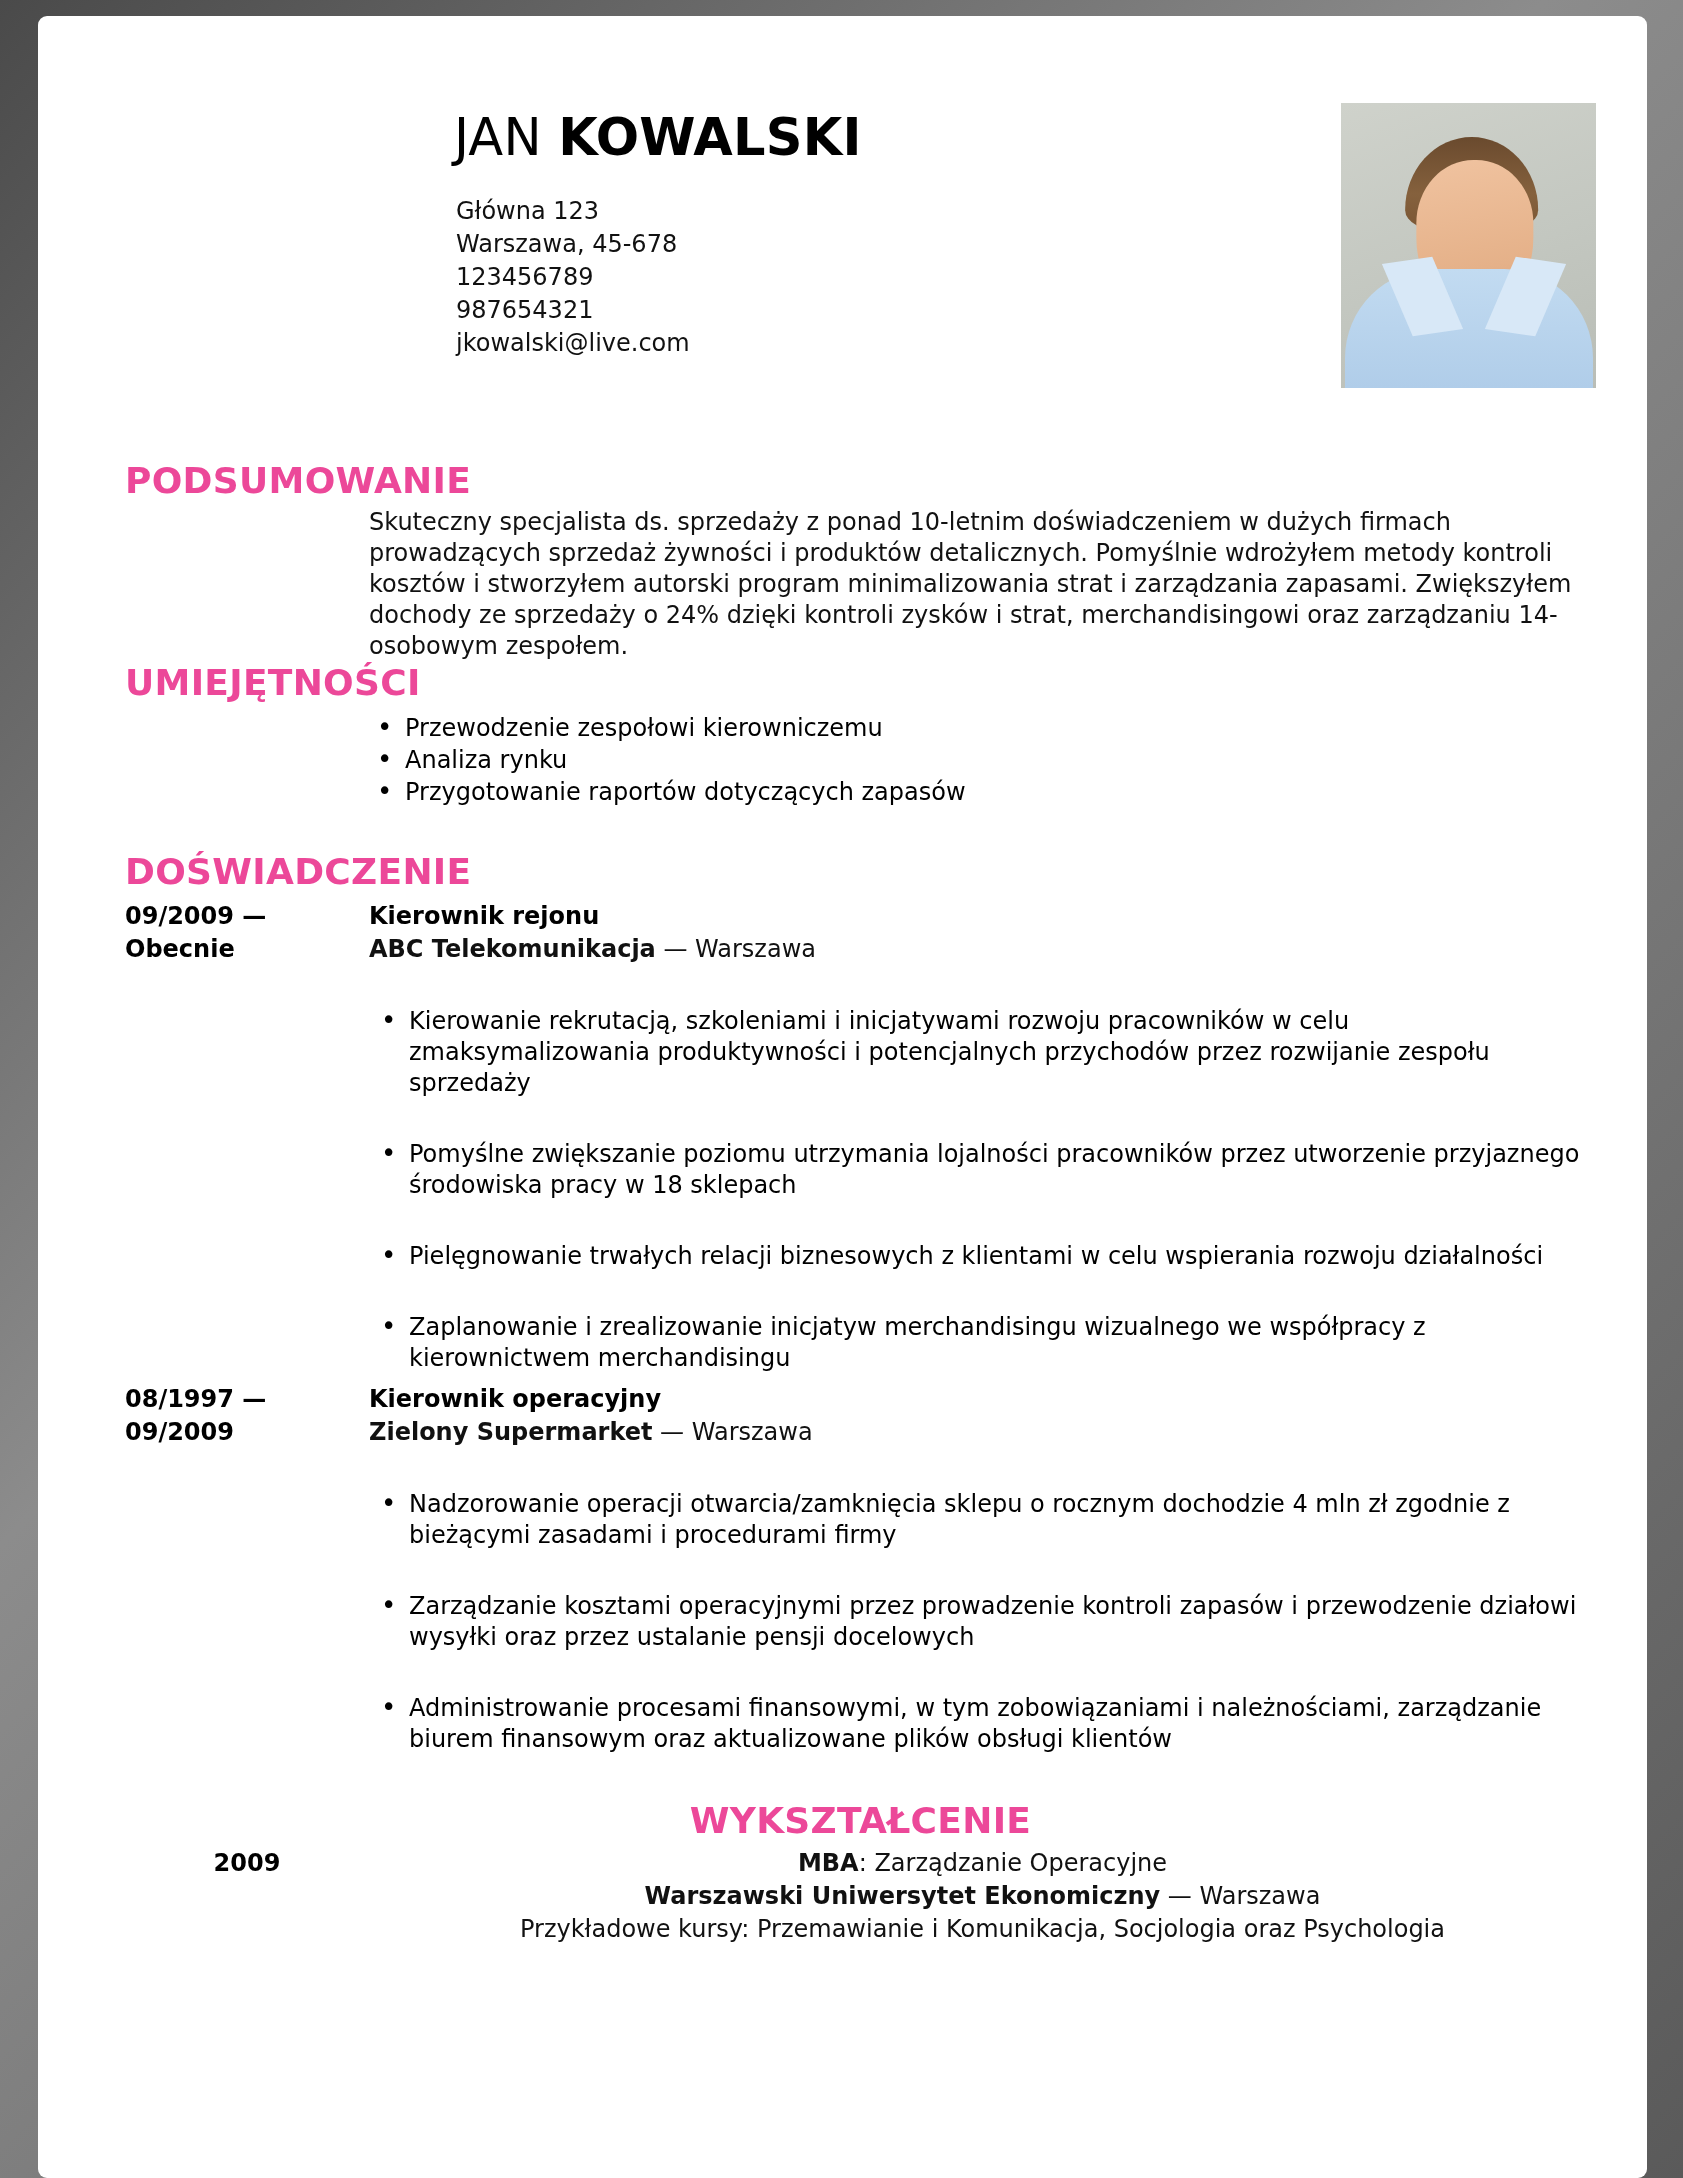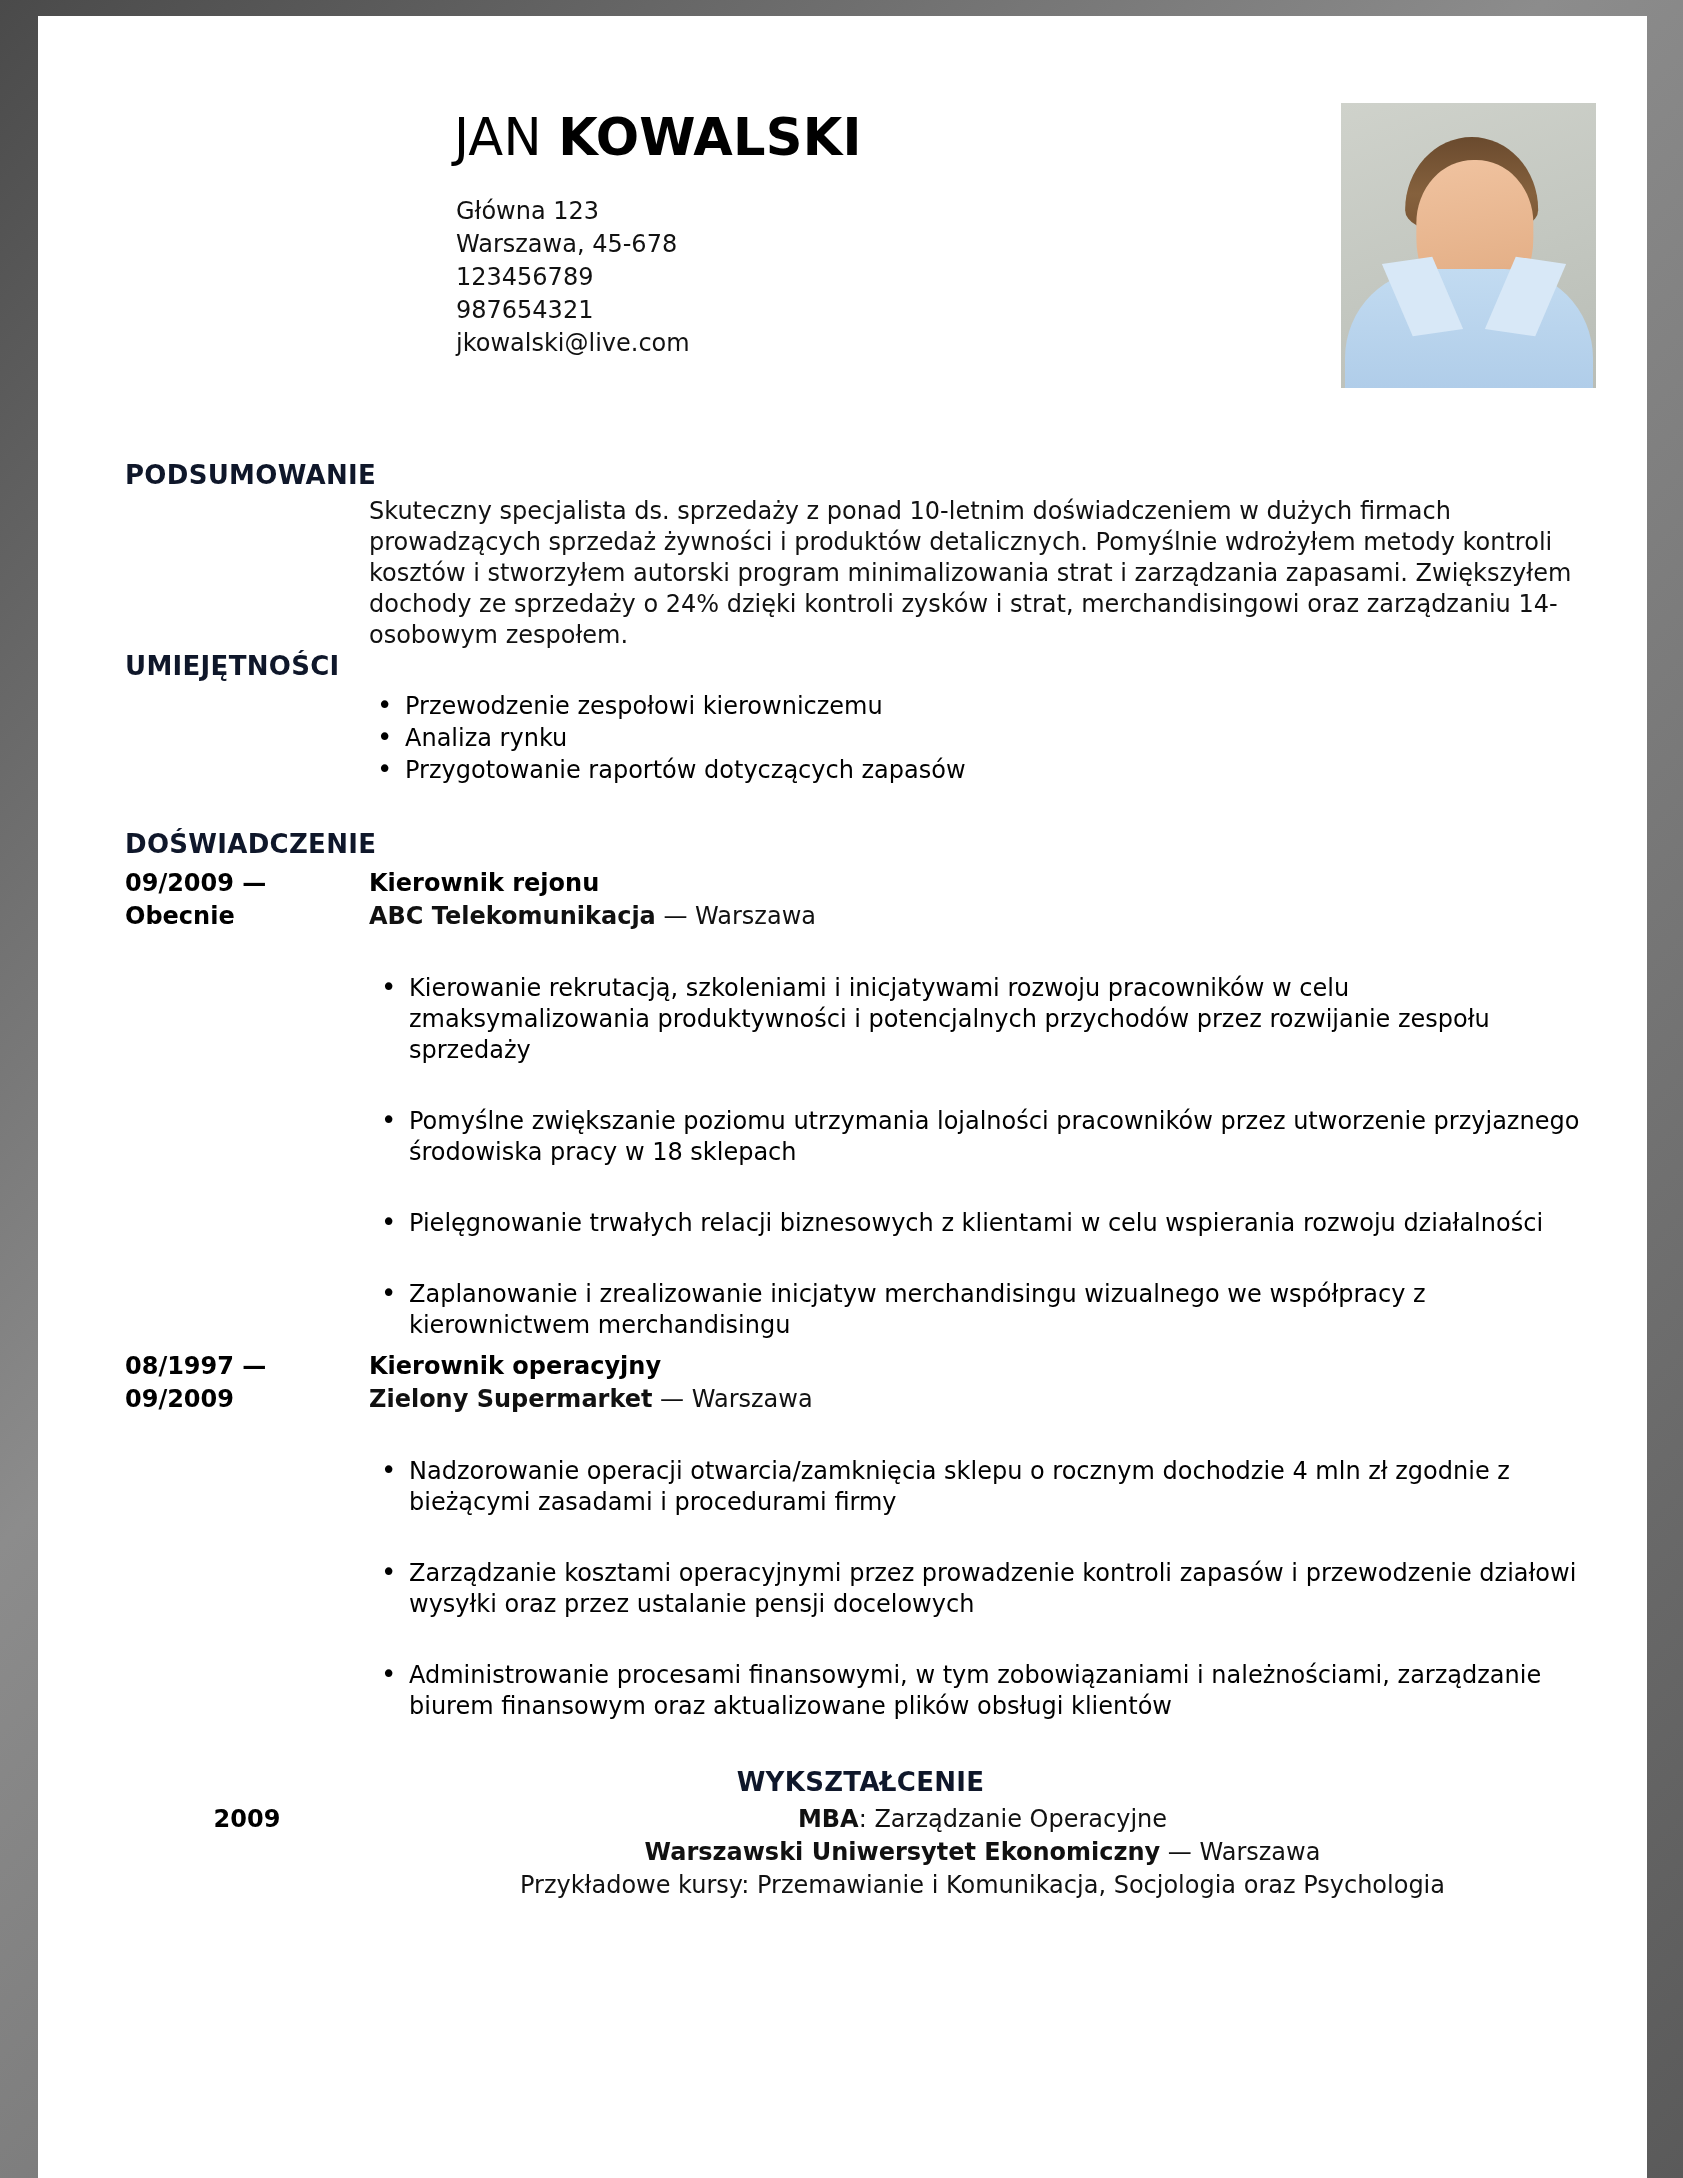--- a/index.html
+++ b/index.html
@@ -17,20 +17,21 @@
     background: linear-gradient(135deg,#4a4a4a 0%,#8c8c8c 40%,#5a5a5a 100%);
     padding: 16px 36px 0 38px;
   }
   .page {
     position: relative;
     width: 100%;
     height: 2162px;
     background: #ffffff;
     overflow: hidden;
     padding: 0 51px 2px 87px;
+    border-radius: 9px;
   }
   
   .header {
     position: relative;
     padding-top: 95px;
     min-height: 396px;
   }
   .name-line {
     margin-left: 329px;
     font-size: 51px;
@@ -88,24 +89,24 @@
     position: absolute;
     bottom: 55px;
     width: 53px; height: 73px;
     background: #d8e8f7;
   }
   .photo .collar-l { left: 55px;  transform: skewX(16deg) rotate(-8deg); }
   .photo .collar-r { right: 44px; transform: skewX(-16deg) rotate(8deg); }
   
   .section { position: relative; }
   .sec-head {
-    font-size: 26px;
+    font-size: 36px;
     font-weight: 700;
     letter-spacing: 0.3px;
-    color: #0f172a;
+    color: #ec4899;
     font-family: "DejaVu Sans", sans-serif;
   }
   .body-col { margin-left: 244px; }
   .para {
     font-size: 24px;
     line-height: 31px;
     color: #111;
   }
   
   #summary { margin-top: 48px; }

